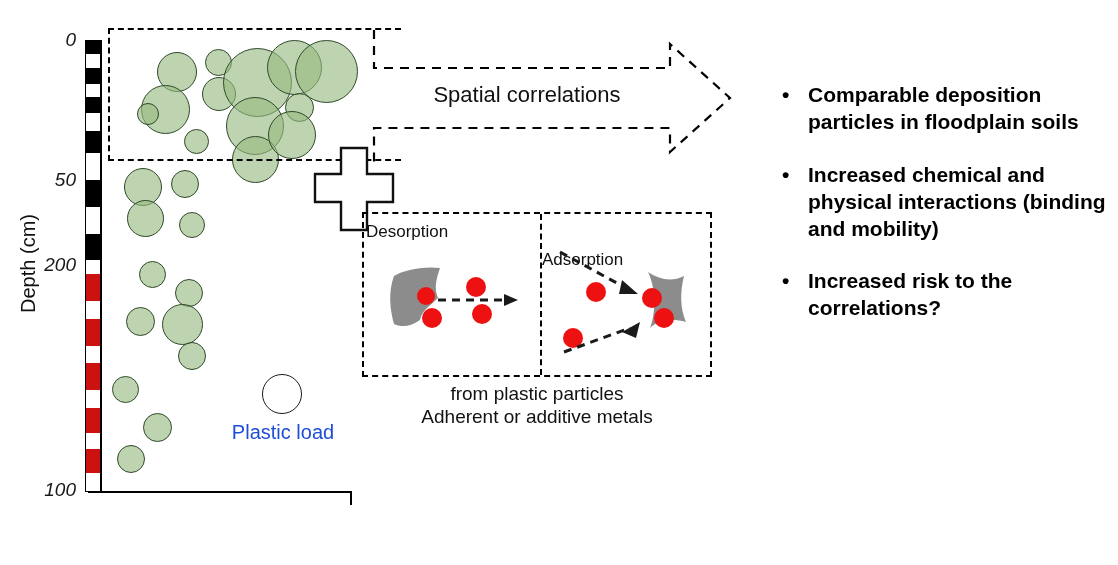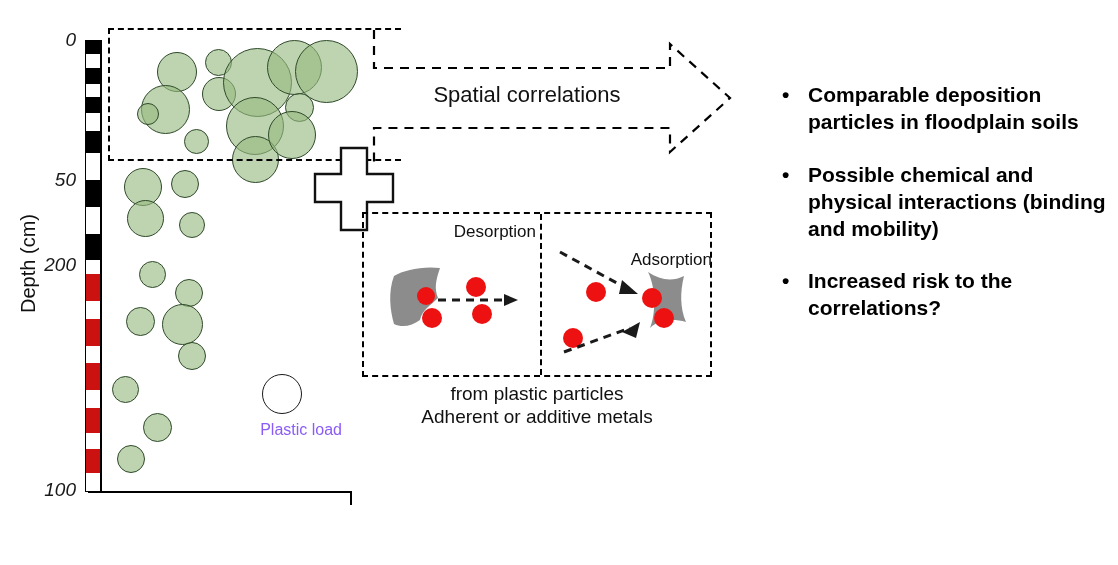--- a/index.html
+++ b/index.html
@@ -68,22 +68,22 @@
     box-sizing:border-box;
   }
 
   
   #plastic-load-legend{position:absolute;left:262px;top:374px;}
   #plastic-load-circle{
     position:absolute;left:0;top:0;width:40px;height:40px;border-radius:50%;
     border:1.7px solid #1a1a1a;background:#fff;box-sizing:border-box;
   }
   #plastic-load-label{
-    position:absolute;left:-38px;top:47px;width:118px;text-align:right;
-    font-size:16px;color:#8b5cf6;white-space:nowrap;
+    position:absolute;left:-38px;top:47px;width:118px;text-align:center;
+    font-size:20px;color:#1d4ed8;white-space:nowrap;
   }
 
   
   #x-legend{
     position:absolute;left:96px;top:505px;width:262px;height:32px;
     display:flex;align-items:center;justify-content:space-between;
   }
   #minus-glyph{width:28px;height:10px;background:#000;flex:0 0 auto;}
   #x-axis-title{font-size:20px;color:#111;white-space:nowrap;}
   #plus-glyph{
@@ -115,21 +115,21 @@
   
   #sorption-inset{
     position:absolute;left:362px;top:212px;width:350px;height:165px;
     border:2px dashed #000;box-sizing:border-box;
   }
   #sorption-divider{
     position:absolute;left:176px;top:0;width:0;height:100%;
     border-left:2px dashed #000;
   }
   .panel-heading{
-    position:absolute;top:8px;width:170px;text-align:right;
+    position:absolute;top:8px;width:170px;text-align:left;
     font-size:17px;color:#111;white-space:nowrap;
   }
   #desorption-heading{left:2px;}
   #adsorption-heading{left:178px;margin-top:28px;}
   #sorption-caption{
     position:absolute;left:352px;top:382px;width:370px;text-align:center;
     font-size:19px;line-height:1.22;color:#111;
   }
 
   
@@ -284,21 +284,21 @@
     <div>Adherent or additive metals</div>
   </div>
 
   <div id="conclusions">
     <div class="bullet-row">
       <div class="bullet-dot">•</div>
       <div class="bullet-text">Comparable deposition particles in floodplain soils</div>
     </div>
     <div class="bullet-row">
       <div class="bullet-dot">•</div>
-      <div class="bullet-text">Possible chemical and physical interactions (binding and mobility)</div>
+      <div class="bullet-text">Increased chemical and physical interactions (binding and mobility)</div>
     </div>
     <div class="bullet-row">
       <div class="bullet-dot">•</div>
       <div class="bullet-text">Increased risk to the correlations?</div>
     </div>
   </div>
 
 </div>
 
 </body></html>

